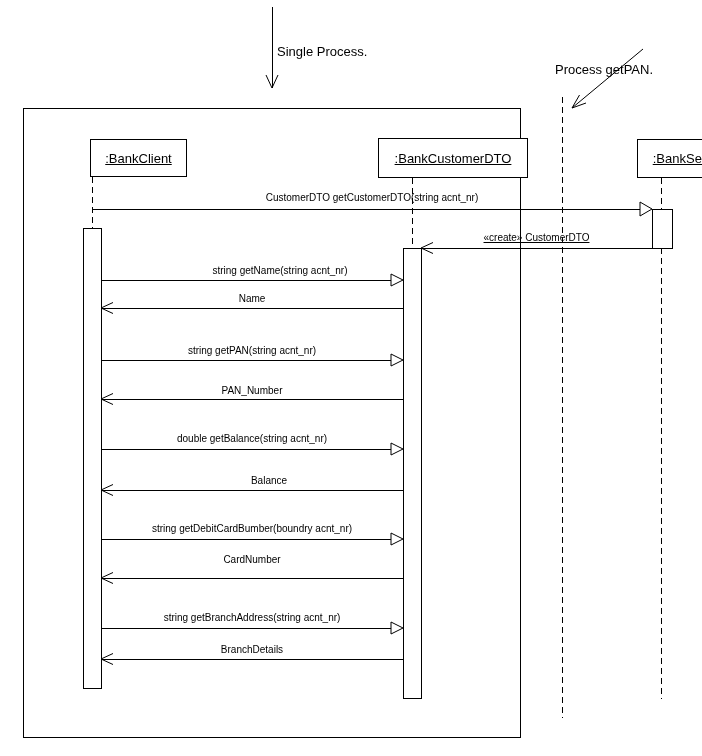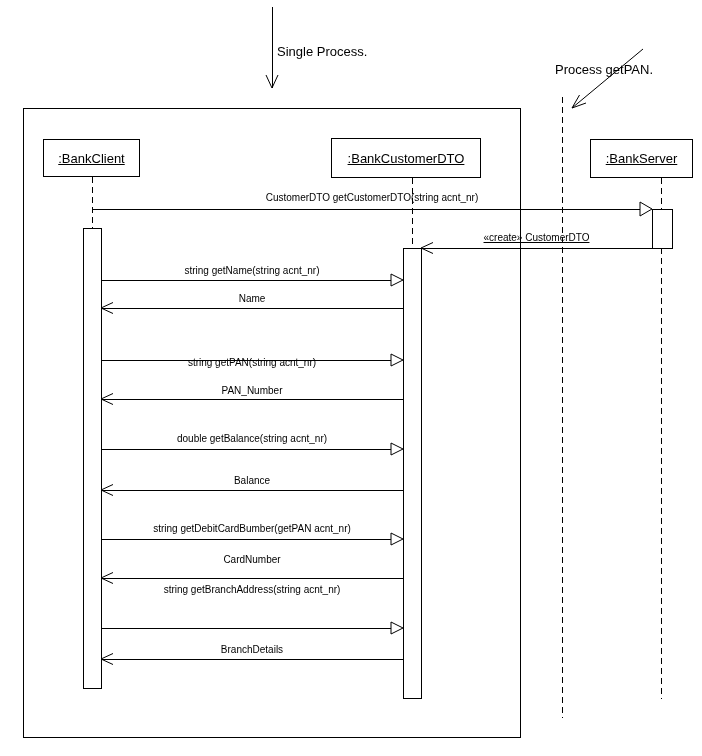--- a/index.html
+++ b/index.html
@@ -10,21 +10,21 @@
   .canvas svg { position:absolute; left:0; top:0; }
   .ln   { stroke:#000; stroke-width:1; shape-rendering:crispEdges; }
   .dash { stroke-dasharray:6 4; }
   .diag { stroke:#000; stroke-width:1; fill:none; }
   .tri  { fill:#ffffff; stroke:#000; stroke-width:1; }
   .open { fill:none; stroke:#000; stroke-width:1; }
   .act  { fill:#ffffff; stroke:#000; stroke-width:1; shape-rendering:crispEdges; }
   .frame{ fill:none; stroke:#000; stroke-width:1; shape-rendering:crispEdges; }
   .objbox {
     position:absolute; box-sizing:border-box; border:1px solid #000; background:#fff;
-    display:flex; align-items:center; justify-content:center;
+    display:flex; align-items:center; justify-content:center;margin-left:47px;
   }
   .objlabel { font-size:13px; text-decoration:underline; white-space:nowrap; }
   .mlabel {
     position:absolute; font-size:10px; line-height:15px; height:15px;
     text-align:center; white-space:nowrap;
   }
   .note { position:absolute; font-size:13px; line-height:15px; white-space:nowrap; }
 </style>
 </head>
 <body>
@@ -125,24 +125,24 @@
   </div>
   <div class="objbox" style="left:331px; top:138px; width:150px; height:40px;justify-content:center;">
     <span class="objlabel">:BankCustomerDTO</span>
   </div>
   <div class="objbox" style="left:590px; top:139px; width:103px; height:39px;">
     <span class="objlabel">:BankServer</span>
   </div>
 
   <div class="mlabel" style="left:92px;  top:190px; width:560px;">CustomerDTO getCustomerDTO(string acnt_nr)</div>
   <div class="mlabel" style="left:421px; top:230px; width:231px;text-decoration:underline;">«create» CustomerDTO</div>
-  <div class="mlabel" style="left:101px; top:263px; width:302px;">string getName(string acnt_nr)</div>
+  <div class="mlabel" style="left:101px; top:263px; width:302px;padding-left:28px;">string getName(string acnt_nr)</div>
   <div class="mlabel" style="left:101px; top:291px; width:302px;">Name</div>
-  <div class="mlabel" style="left:101px; top:355px; width:302px;">string getPAN(string acnt_nr)</div>
+  <div class="mlabel" style="left:101px; top:343px; width:302px;">string getPAN(string acnt_nr)</div>
   <div class="mlabel" style="left:101px; top:383px; width:302px;">PAN_Number</div>
   <div class="mlabel" style="left:101px; top:431px; width:302px;">double getBalance(string acnt_nr)</div>
-  <div class="mlabel" style="left:101px; top:473px; width:302px;">Balance</div>
-  <div class="mlabel" style="left:101px; top:521px; width:302px;">string getDebitCardBumber(getPAN acnt_nr)</div>
+  <div class="mlabel" style="left:101px; top:473px; width:302px;padding-left:17px;">Balance</div>
+  <div class="mlabel" style="left:101px; top:521px; width:302px;">string getDebitCardBumber(boundry acnt_nr)</div>
   <div class="mlabel" style="left:101px; top:552px; width:302px;">CardNumber</div>
-  <div class="mlabel" style="left:101px; top:582px; width:302px;">string getBranchAddress(string acnt_nr)</div>
+  <div class="mlabel" style="left:101px; top:610px; width:302px;">string getBranchAddress(string acnt_nr)</div>
   <div class="mlabel" style="left:101px; top:642px; width:302px;">BranchDetails</div>
 
 </div>
 
 </body></html>

